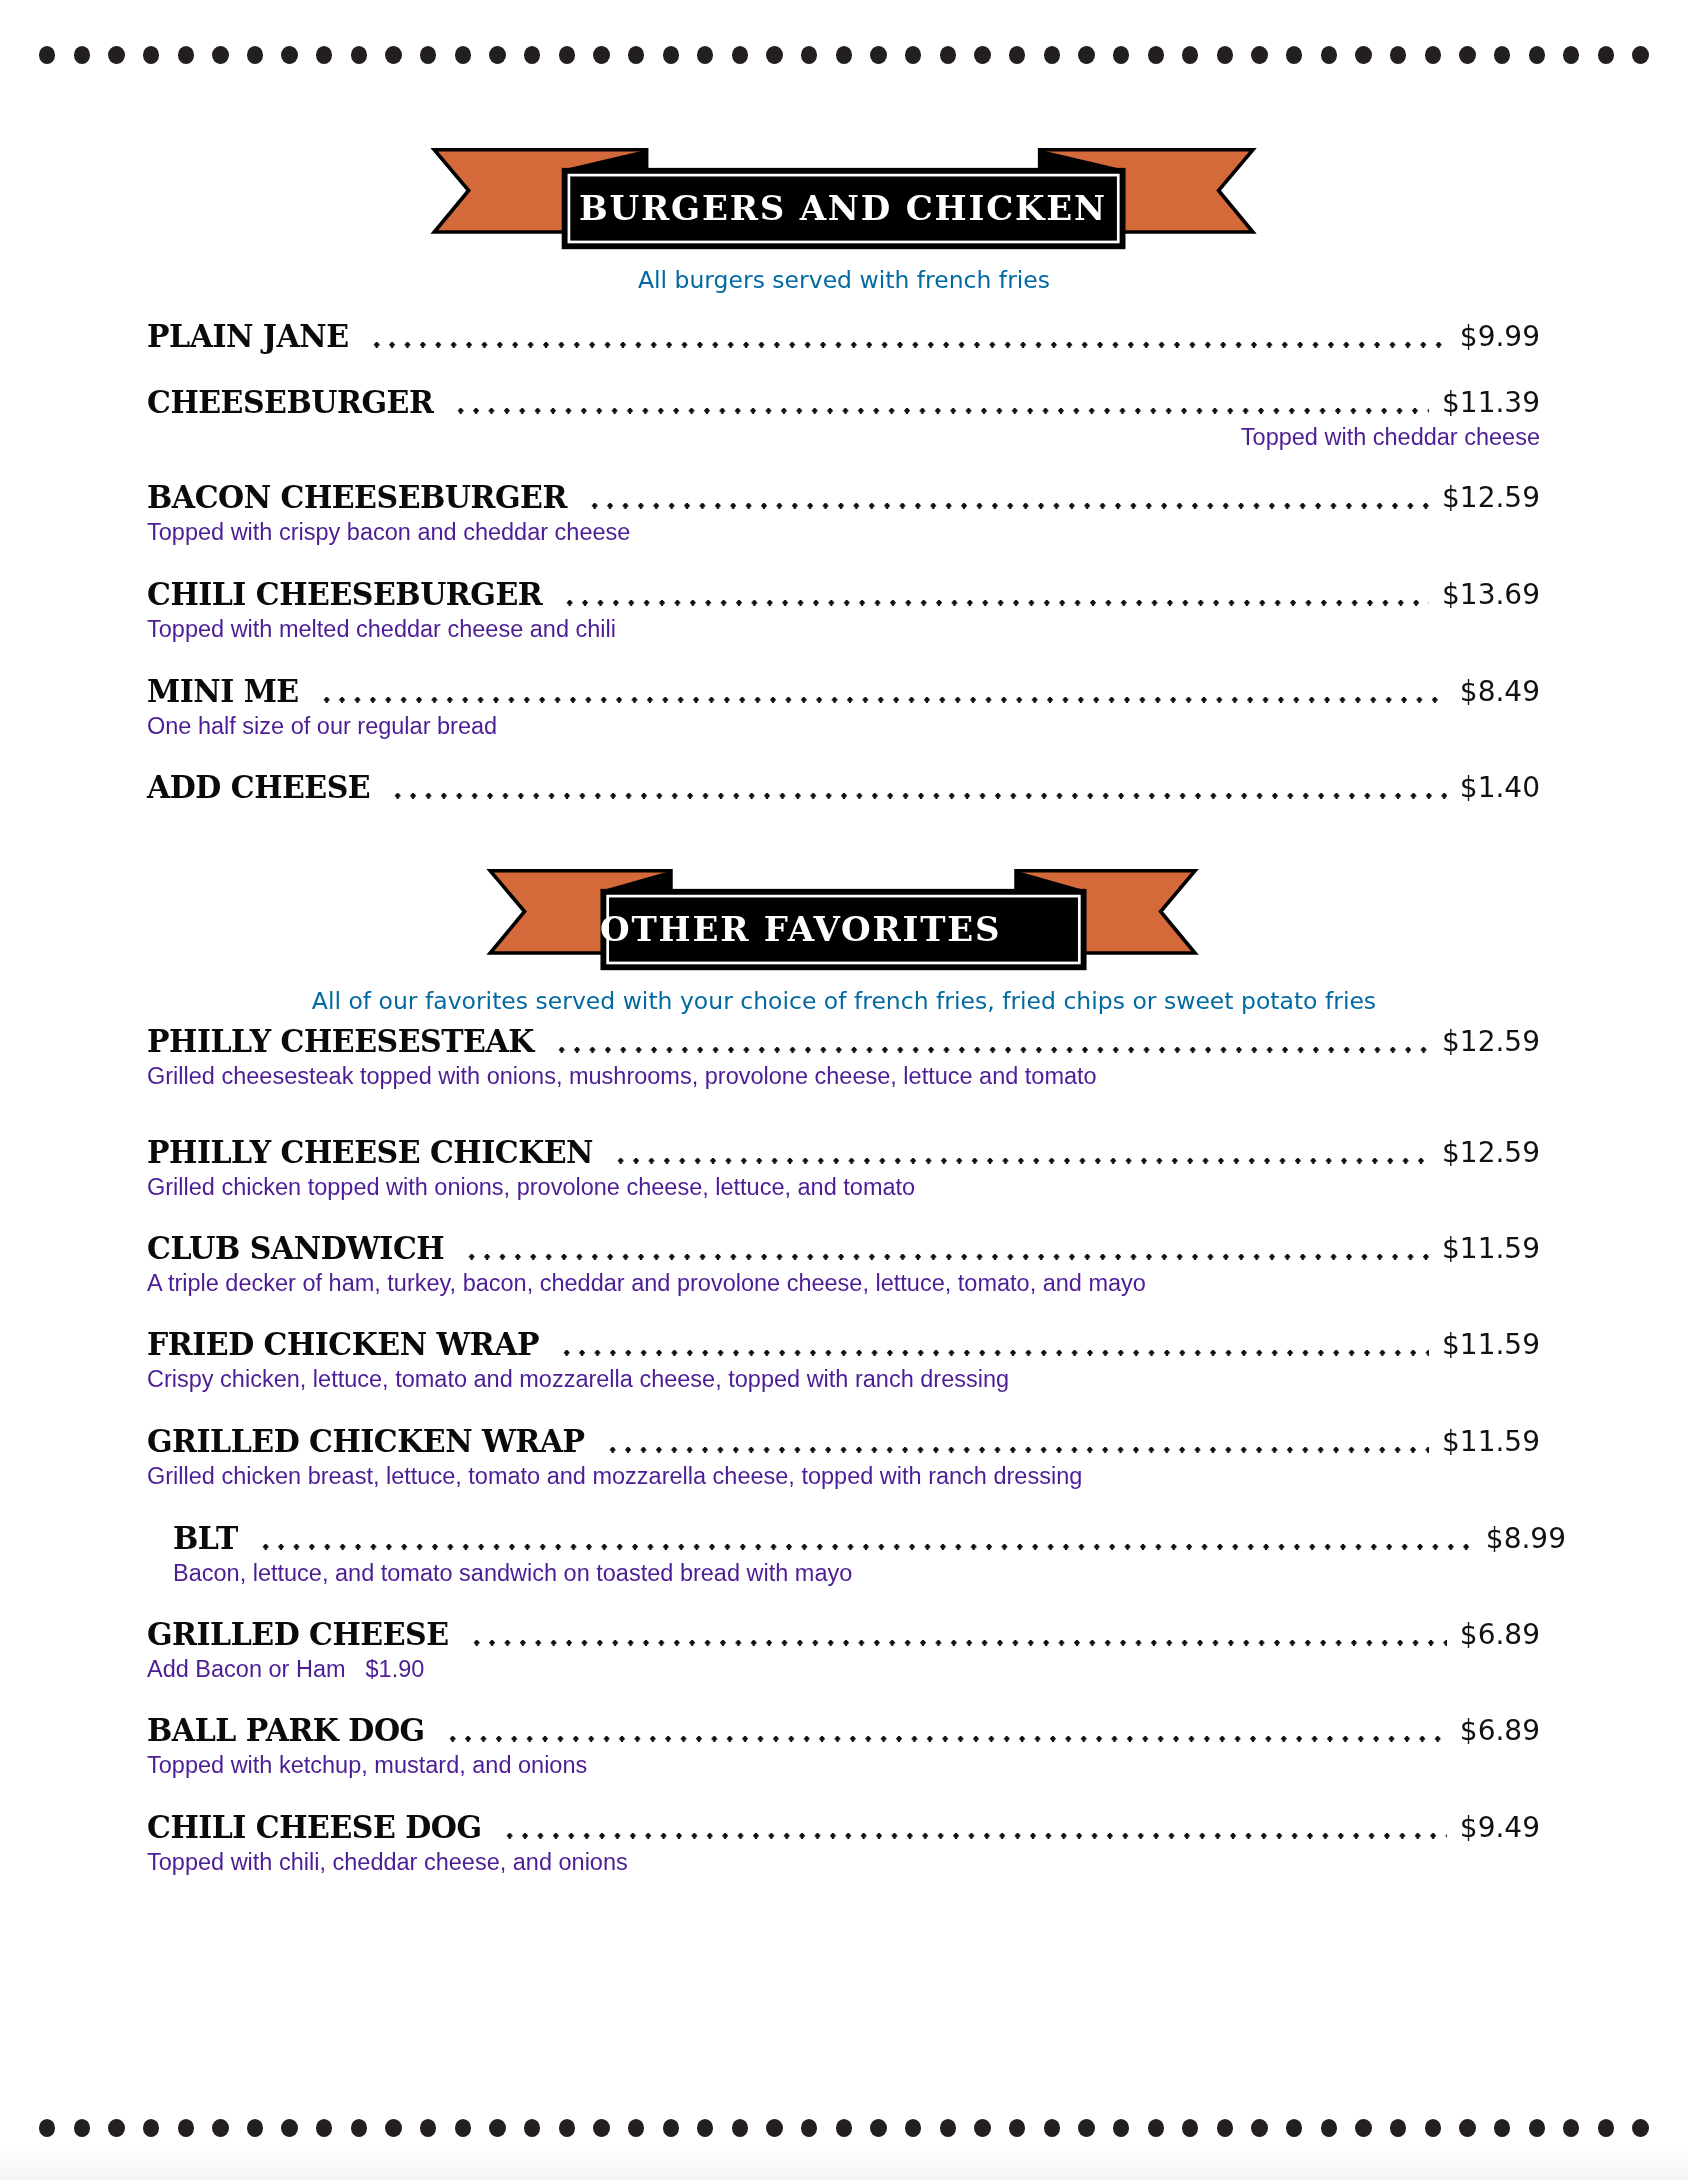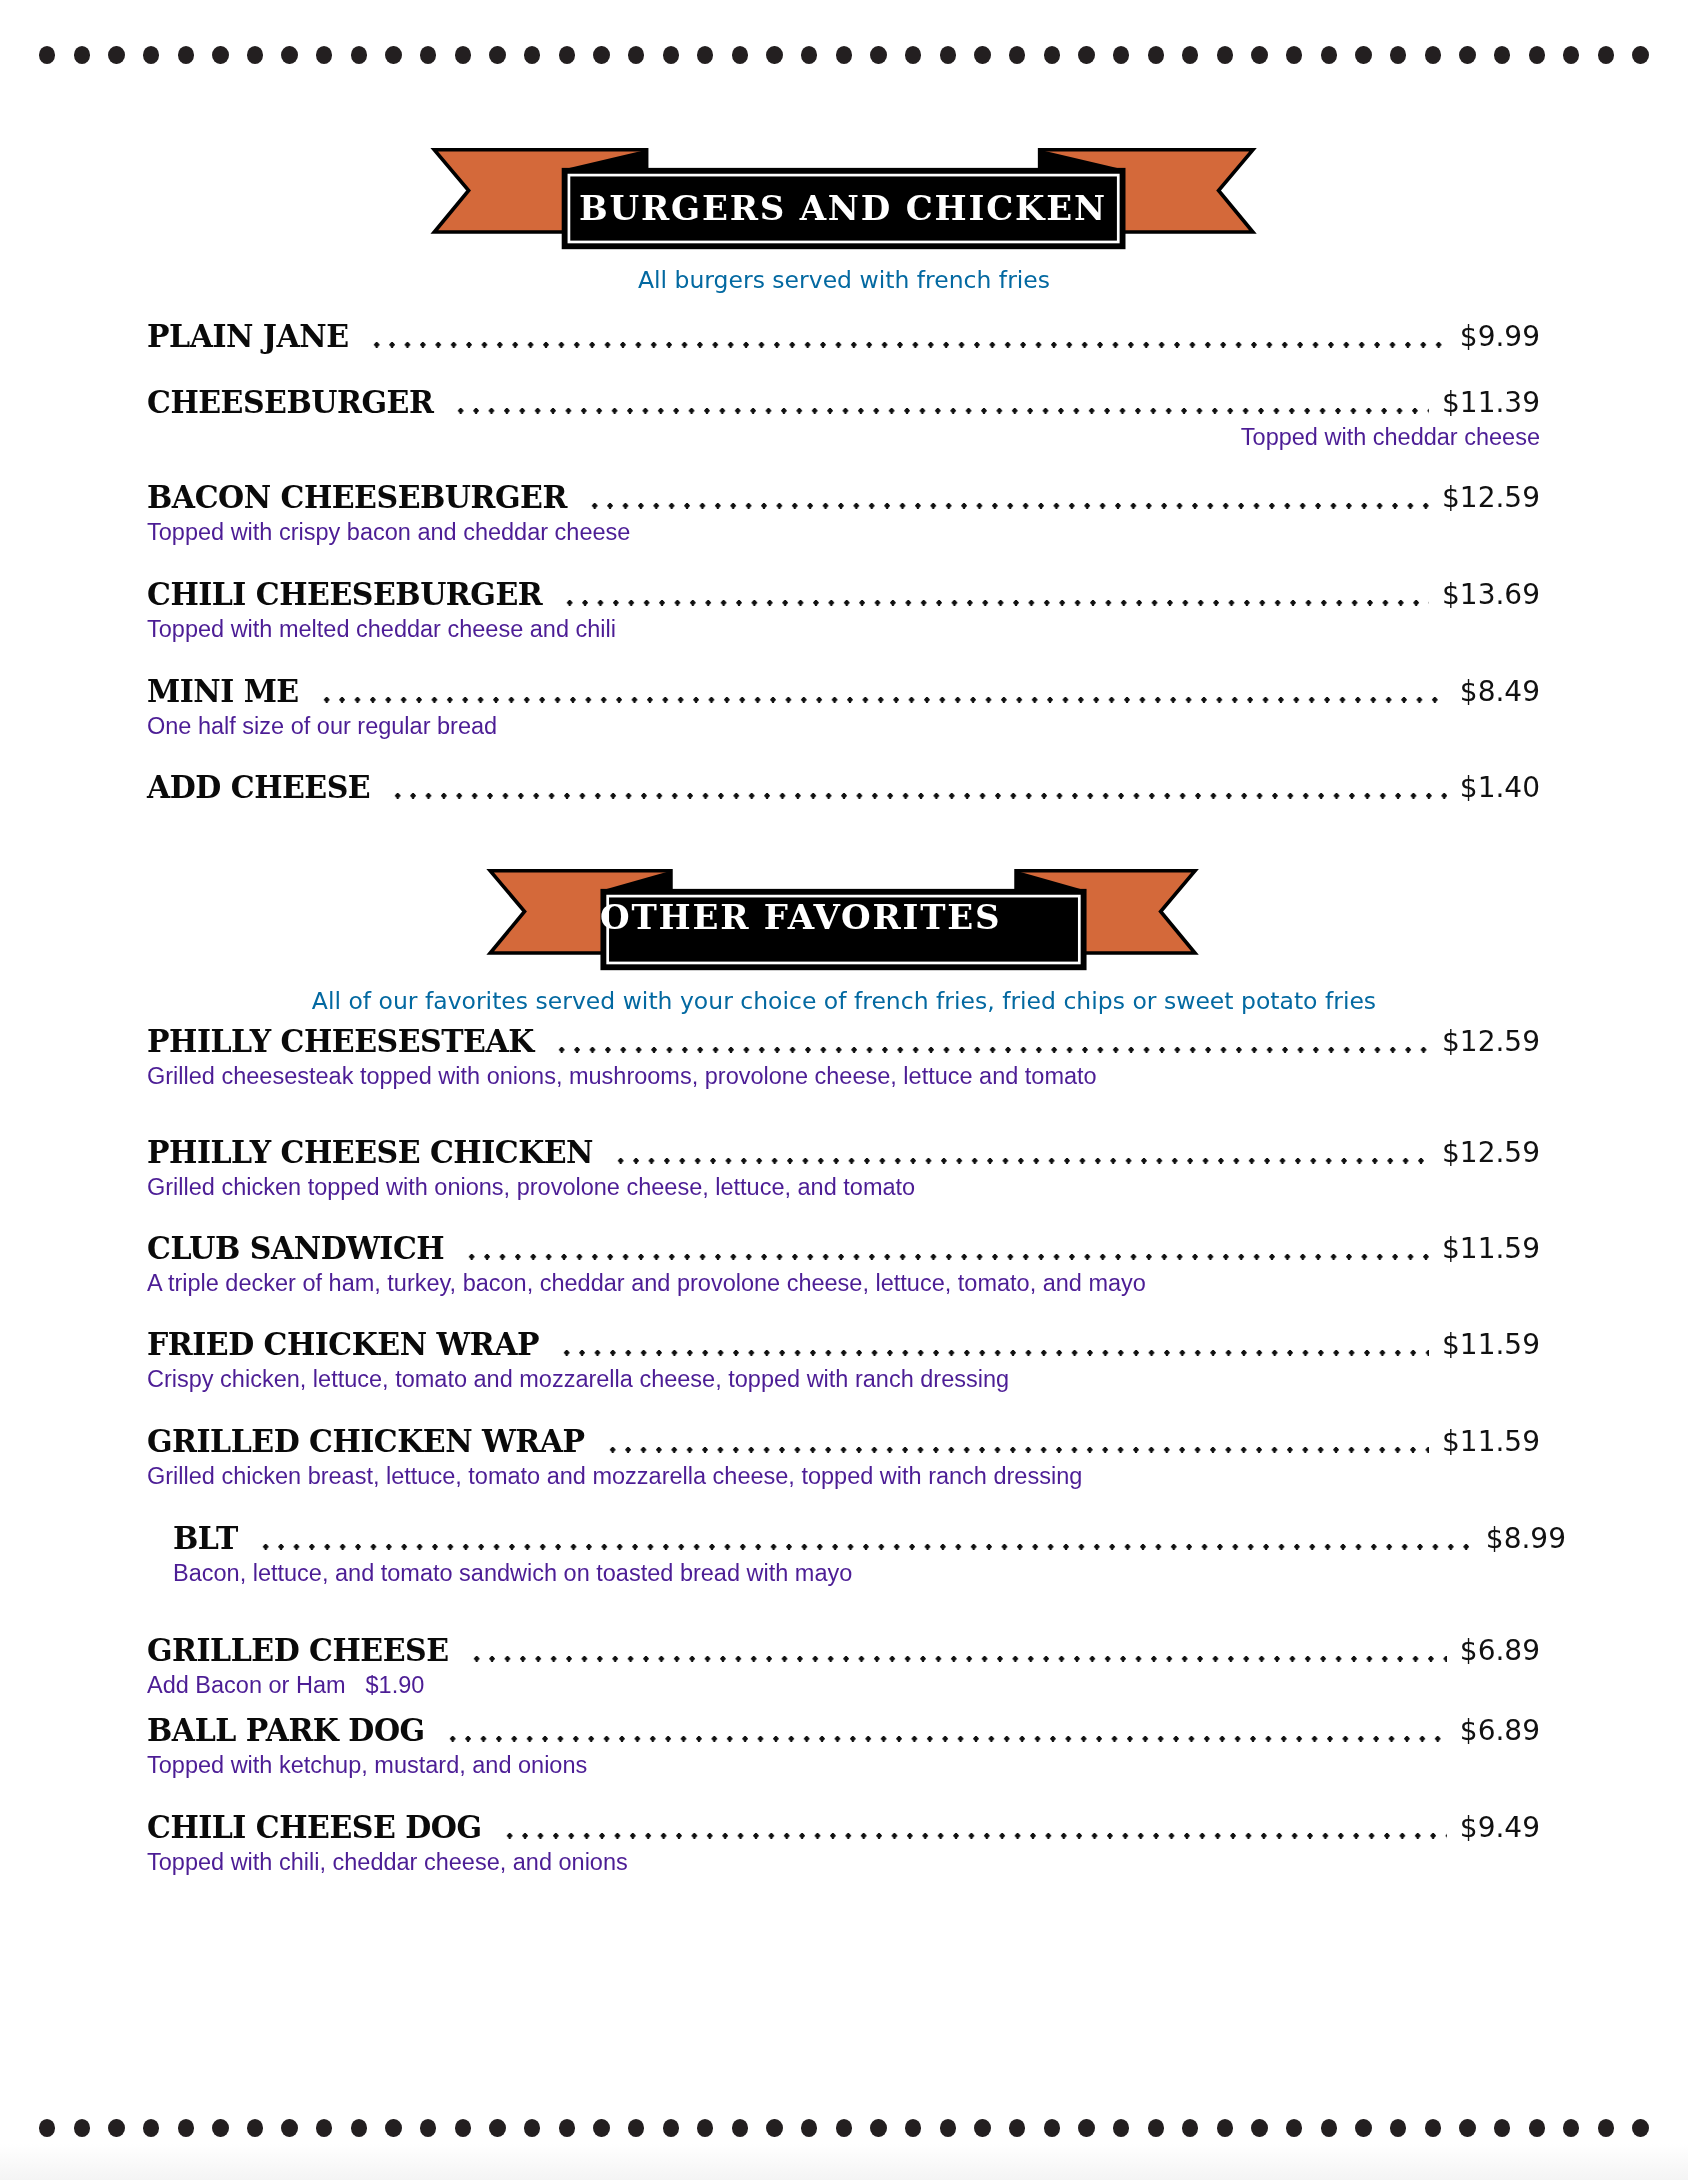--- a/index.html
+++ b/index.html
@@ -157,21 +157,21 @@
 
 <div class="banner" style="left:488px; top:869px; width:711px; height:103px;">
   <svg width="711" height="103" viewBox="0 0 786 114">
     <polygon points="2,2 202,2 202,93 2,93 40,47" fill="#D4693A" stroke="#000" stroke-width="4"></polygon>
     <polygon points="584,2 782,2 744,47 782,93 584,93" fill="#D4693A" stroke="#000" stroke-width="4"></polygon>
     <polygon points="124,24 202,2 202,24" fill="#000"></polygon>
     <polygon points="584,2 662,24 584,24" fill="#000"></polygon>
     <rect x="124" y="22" width="538" height="90" fill="#000"></rect>
     <rect x="132" y="30" width="522" height="74" fill="none" stroke="#fff" stroke-width="3"></rect>
   </svg>
-  <div class="banner-title" style="left:112px; top:26px; width:391px; line-height:45px;">OTHER FAVORITES</div>
+  <div class="banner-title" style="left:112px; top:38px; width:391px; line-height:45px;">OTHER FAVORITES</div>
 </div>
 <div class="subtitle" style="top:987px;">All of our favorites served with your choice of french fries, fried chips or sweet potato fries</div>
 
 <div id="sec1-items">
     <div class="item" style="top: 1023px;">
       <div class="item-line">
         <span class="item-name">PHILLY CHEESESTEAK</span>
         <span class="leader"></span>
         <span class="price">$12.59</span>
       </div>
@@ -210,21 +210,21 @@
       <div class="desc"><span>Grilled chicken breast, lettuce, tomato and mozzarella cheese, topped with ranch dressing</span></div>
     </div>
     <div class="item" style="top: 1520px; margin-left: 26px;">
       <div class="item-line">
         <span class="item-name">BLT</span>
         <span class="leader"></span>
         <span class="price">$8.99</span>
       </div>
       <div class="desc"><span>Bacon, lettuce, and tomato sandwich on toasted bread with mayo</span></div>
     </div>
-    <div class="item" style="top: 1616px; margin-top: 16px;">
+    <div class="item" style="top: 1616px;">
       <div class="item-line">
         <span class="item-name">GRILLED CHEESE</span>
         <span class="leader"></span>
         <span class="price">$6.89</span>
       </div>
       <div class="desc"><span>Add Bacon or Ham</span><span class="extra">$1.90</span></div>
     </div>
     <div class="item" style="top: 1712px;">
       <div class="item-line">
         <span class="item-name">BALL PARK DOG</span>

